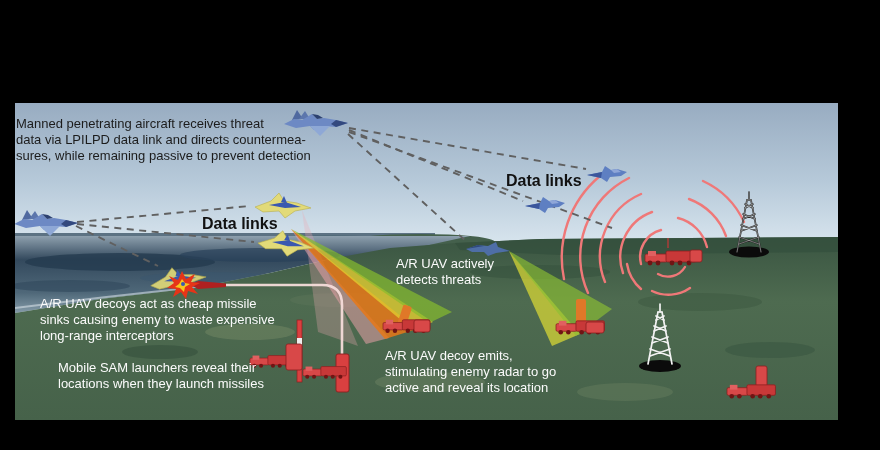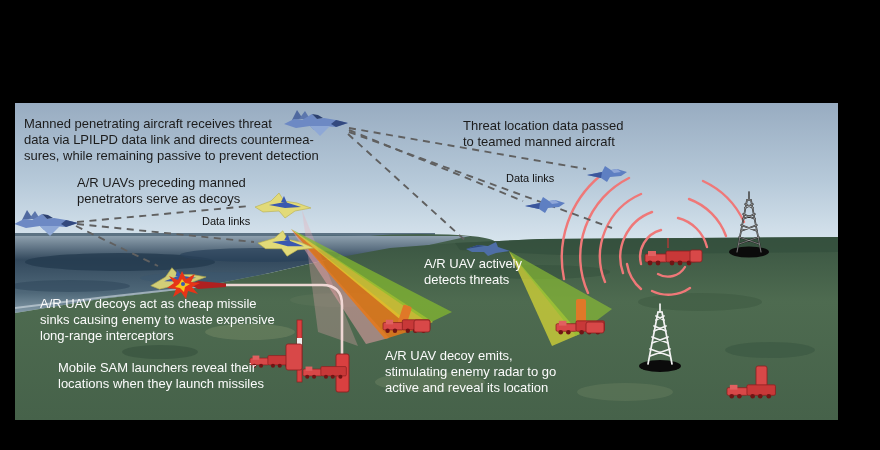--- a/index.html
+++ b/index.html
@@ -2,21 +2,21 @@
 <html><head>
 <meta charset="utf-8">
 <style>
   html,body{margin:0;padding:0;background:#000;}
   .stage{position:relative;width:880px;height:450px;background:#000;overflow:hidden;
          font-family:"Liberation Sans", sans-serif;}
   .scene-svg{position:absolute;left:0;top:0;}
   .callout{position:absolute;font-size:13px;line-height:16.2px;color:#1c1c1c;
            white-space:pre-line;letter-spacing:0;}
   .callout.light{color:#fbfbfb;}
-  .dl-label{position:absolute;font-size:11px;font-weight:normal;color:#111;}
+  .dl-label{position:absolute;font-size:16px;font-weight:bold;color:#111;}
 </style>
 </head>
 <body>
 
 <div class="stage">
 
 <svg class="scene-svg" width="880" height="450" viewBox="0 0 880 450">
   <defs>
     <clipPath id="sceneClip">
           <rect x="15" y="103" width="823" height="317"></rect>
@@ -199,35 +199,31 @@
       <use href="#decoy" transform="translate(148,266) rotate(-10 29 13)" opacity="0.9"></use>
       <g>
         <path d="M182,271 L186,279 L195,274 L191,282 L200,283 L192,287 L198,294 L188,291 L186,299 L181,292 L173,297 L176,289 L167,288 L174,283 L169,276 L178,280 Z" fill="#e63418"></path>
         <path d="M182,279 L185,283 L190,284 L185,287 L184,292 L180,288 L175,287 L179,284 Z" fill="#f6c51e"></path>
         <circle cx="183" cy="284" r="2" fill="#3a58b0"></circle>
       </g>
     </g>
   </g>
 </svg>
 
-<div class="callout" style="left:24px;top:116px;">Manned penetrating aircraft receives threat
+<div class="callout" style="left:16px;top:116px;">Manned penetrating aircraft receives threat
 data via LPILPD data link and directs countermea-
 sures, while remaining passive to prevent detection</div>
-<div class="callout" style="left:77px;top:175px;">A/R UAVs preceding manned
-penetrators serve as decoys</div>
-<div class="callout" style="left:463px;top:118px;">Threat location data passed
-to teamed manned aircraft</div>
 
 <div class="dl-label" style="left:202px;top:215px;">Data links</div>
 <div class="dl-label" style="left:506px;top:172px;">Data links</div>
 
 <div class="callout light" style="left:40px;top:296px;">A/R UAV decoys act as cheap missile
 sinks causing enemy to waste expensive
 long-range interceptors</div>
 <div class="callout light" style="left:58px;top:360px;">Mobile SAM launchers reveal their
 locations when they launch missiles</div>
-<div class="callout light" style="left:424px;top:256px;">A/R UAV actively
+<div class="callout light" style="left:396px;top:256px;">A/R UAV actively
 detects threats</div>
 <div class="callout light" style="left:385px;top:348px;">A/R UAV decoy emits,
 stimulating enemy radar to go
 active and reveal its location</div>
 
 </div>
 
 </body></html>

